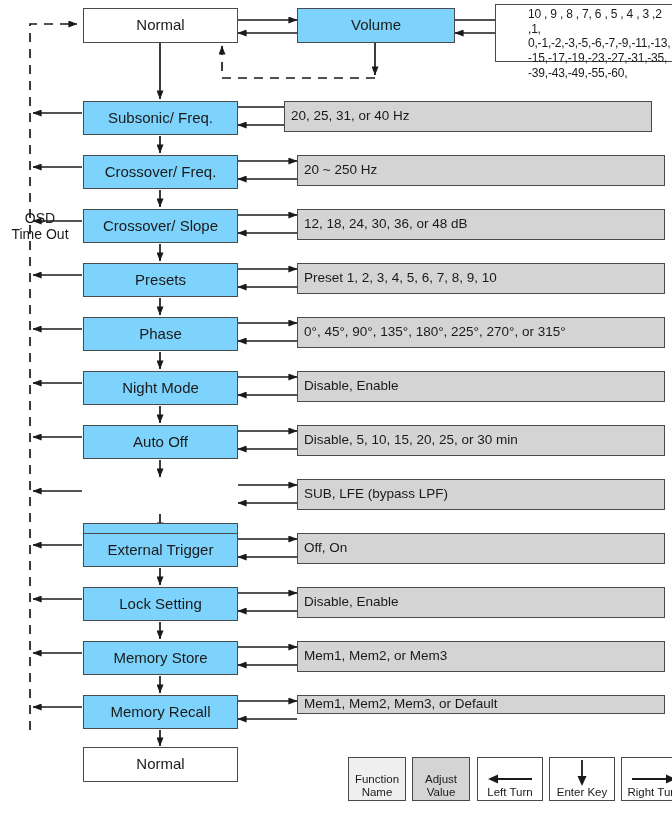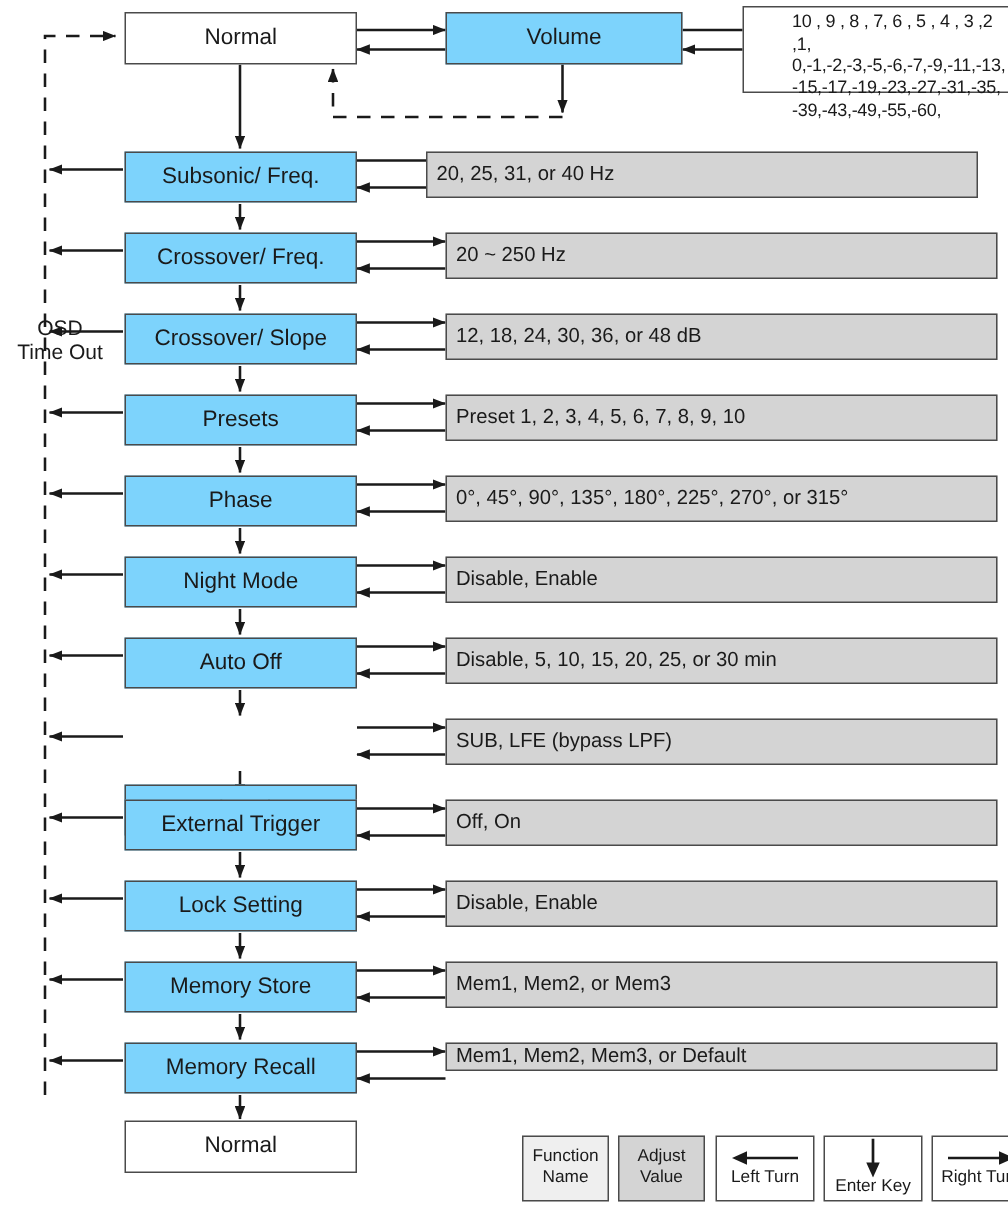--- a/index.html
+++ b/index.html
@@ -14,21 +14,21 @@
   .box.fn{background:#7dd3fc;}
   .box.plain{background:#ffffff;}
   .box.val{background:#d4d4d4;justify-content:flex-start;padding-left:6px;font-size:13.5px;}
   .box.vol{background:#ffffff;justify-content:flex-start;padding:2px 3px;
            font-size:12px;line-height:1.22;white-space:normal;align-items:flex-start;
            letter-spacing:-0.2px;}
 
   
   .legend{position:absolute;}
   .lg{position:absolute;box-sizing:border-box;border:1px solid #4a4a4a;
-      display:flex;flex-direction:column;align-items:center;justify-content:center;
+      display:flex;flex-direction:column;align-items:center;justify-content:flex-end;
       font-size:11.5px;line-height:1.18;}
   .lg.l1{background:#efefef;}
   .lg.l2{background:#d4d4d4;}
   .lg.l3{background:#ffffff;}
   .lg .g{display:block;}
   .lg svg{display:block;}
 
   
   #wires{position:absolute;left:0;top:0;width:672px;height:813px;pointer-events:none;}
 

